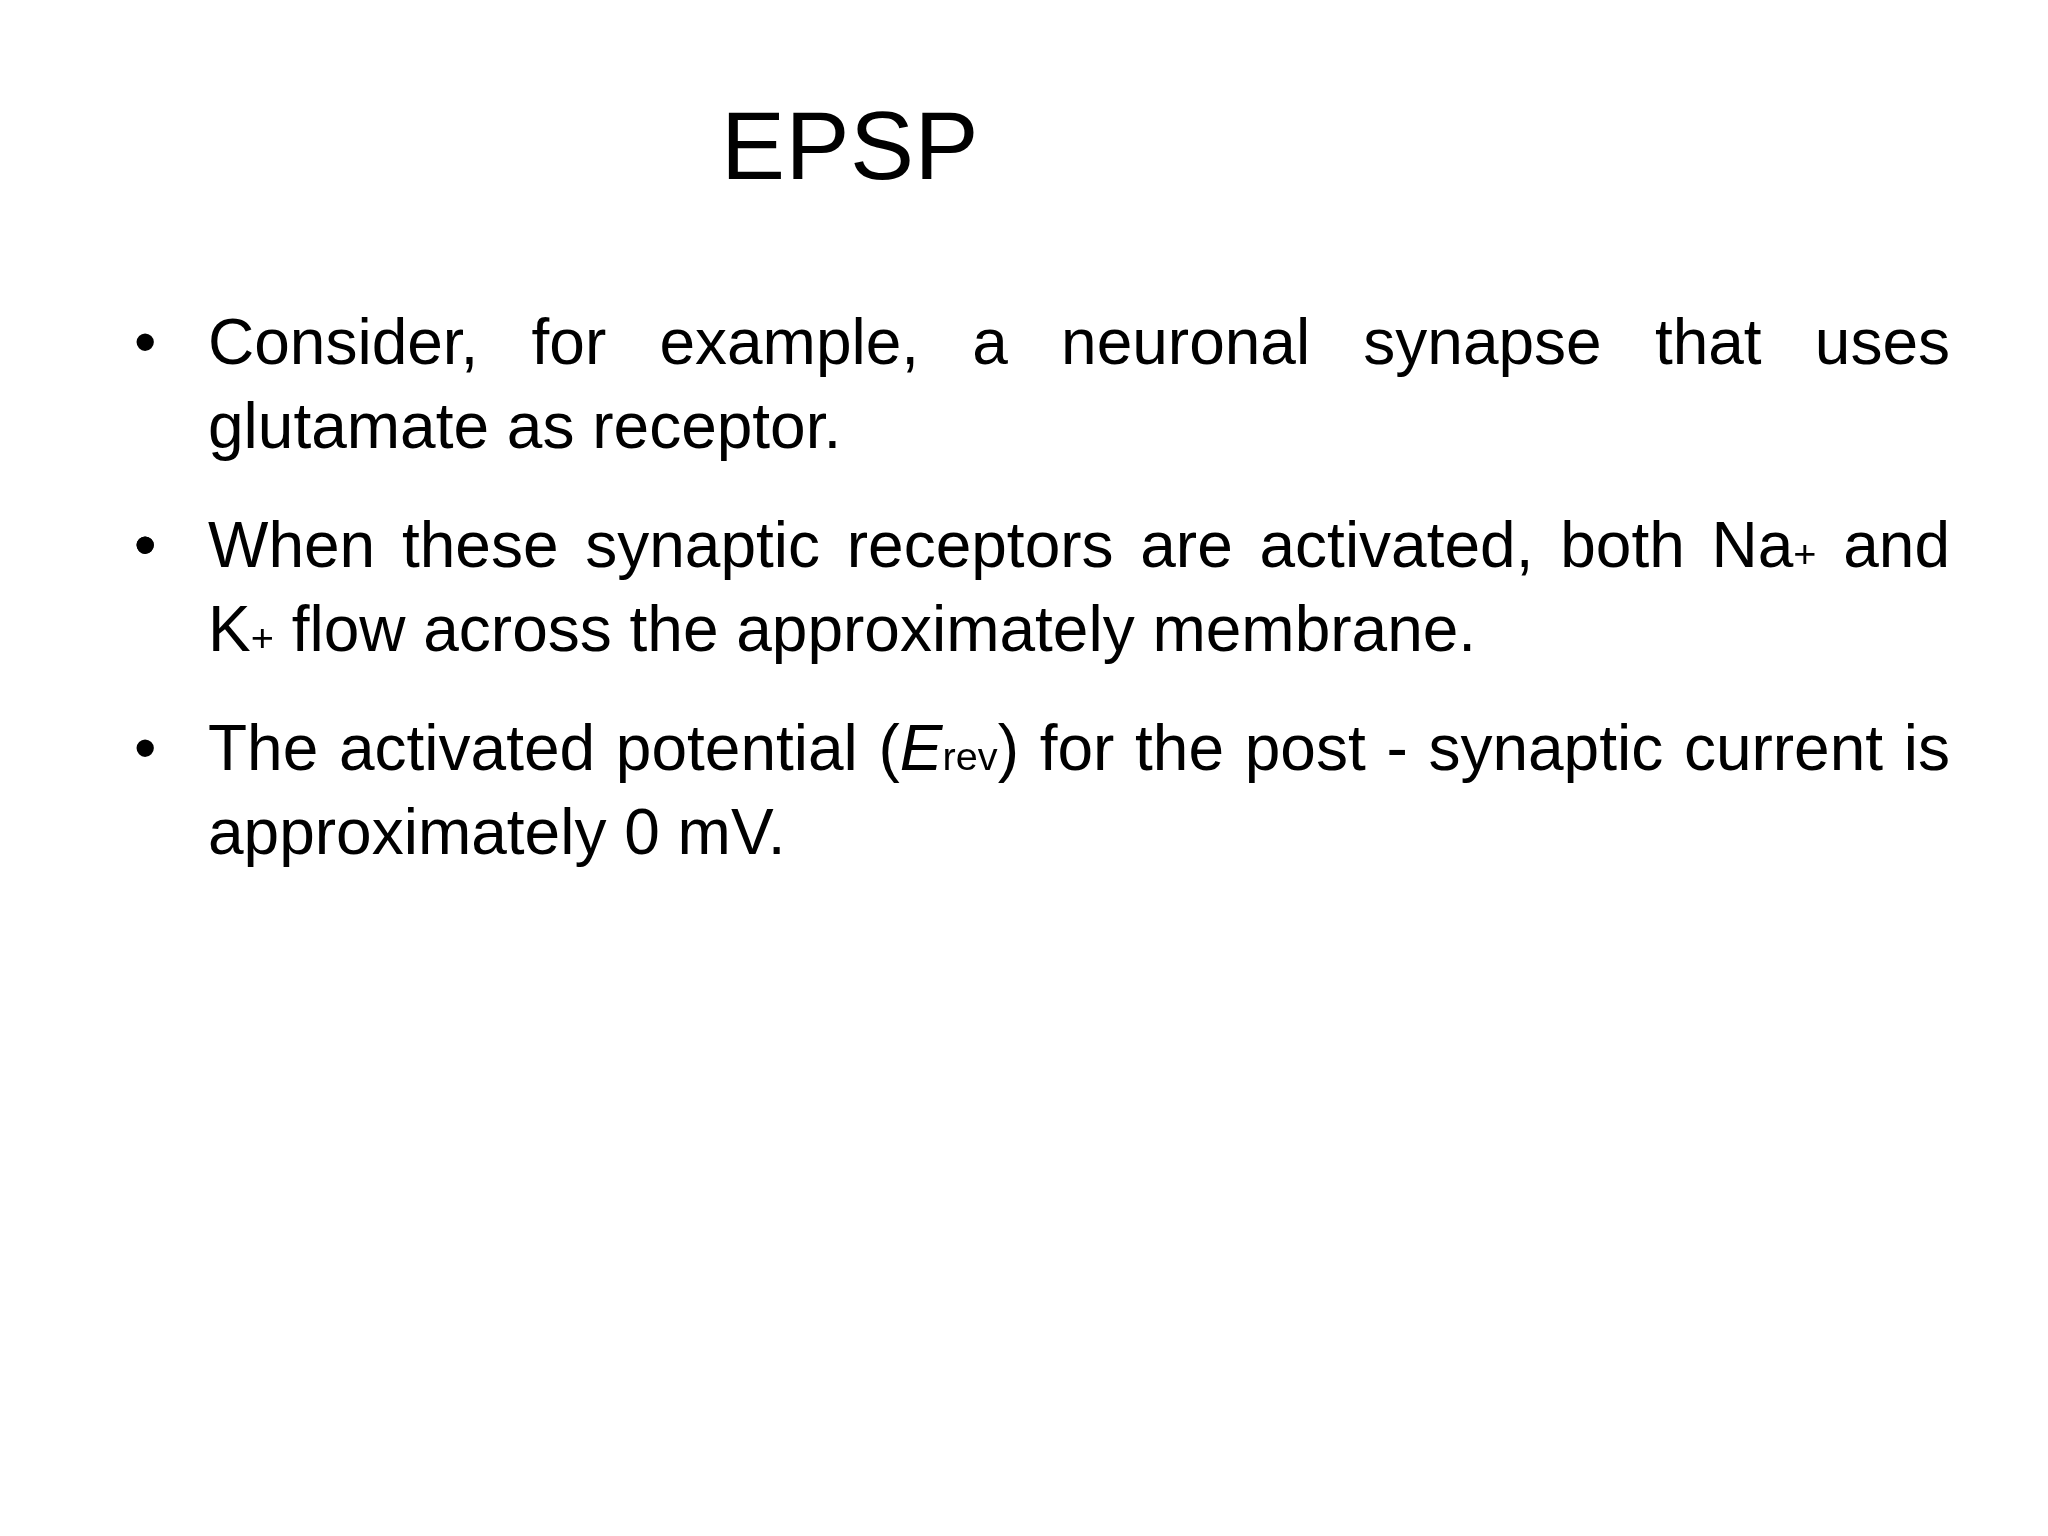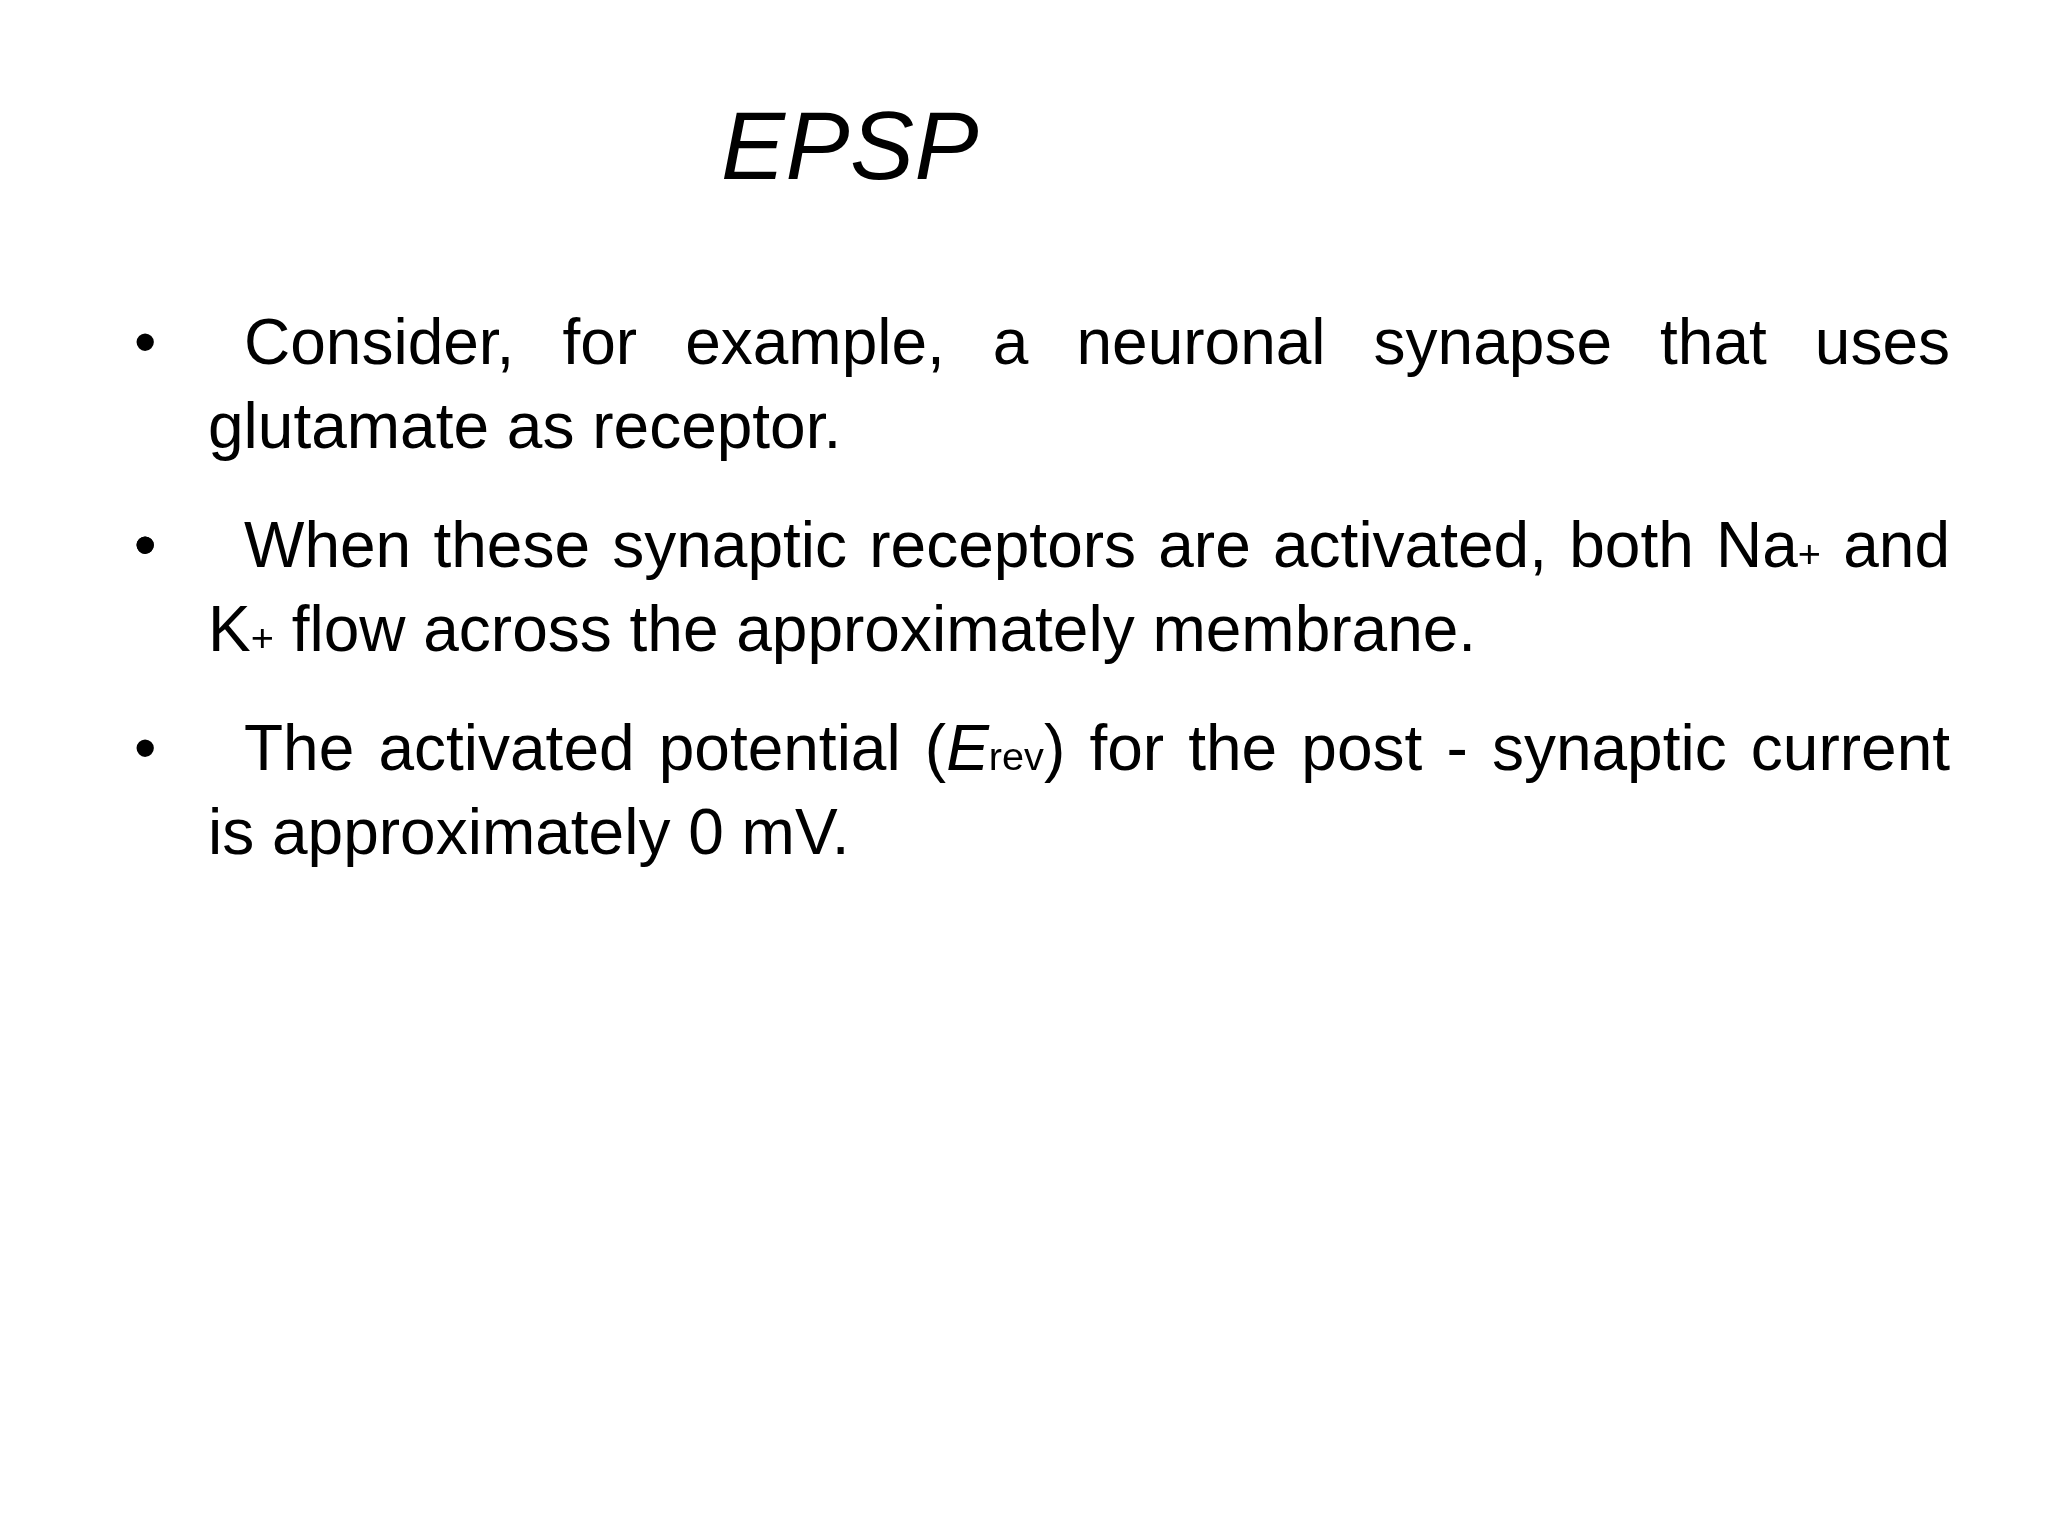--- a/index.html
+++ b/index.html
@@ -22,21 +22,20 @@
     position: absolute;
     left: 0;
     top: 96px;
     width: 1700px;
     text-align: center;
     font-size: 96px;
     line-height: 1.05;
     color: #000000;
     font-weight: 400;
     letter-spacing: 0.5px;
-    font-style: italic;
   }
   .body-block {
     position: absolute;
     left: 120px;
     top: 300px;
     width: 1830px;
   }
   .bullet-item {
     position: relative;
     display: block;
@@ -60,21 +59,20 @@
     top: 0;
     width: 40px;
     font-size: 64px;
     line-height: 1.32;
     text-align: left;
     color: #000000;
   }
   
   .bullet-text {
     display: inline;
-    margin-left: 36px;
   }
   .sup {
     font-size: 0.62em;
     vertical-align: 30%;
     line-height: 0;
   }
   .sub {
     font-size: 0.62em;
     vertical-align: -18%;
     line-height: 0;

